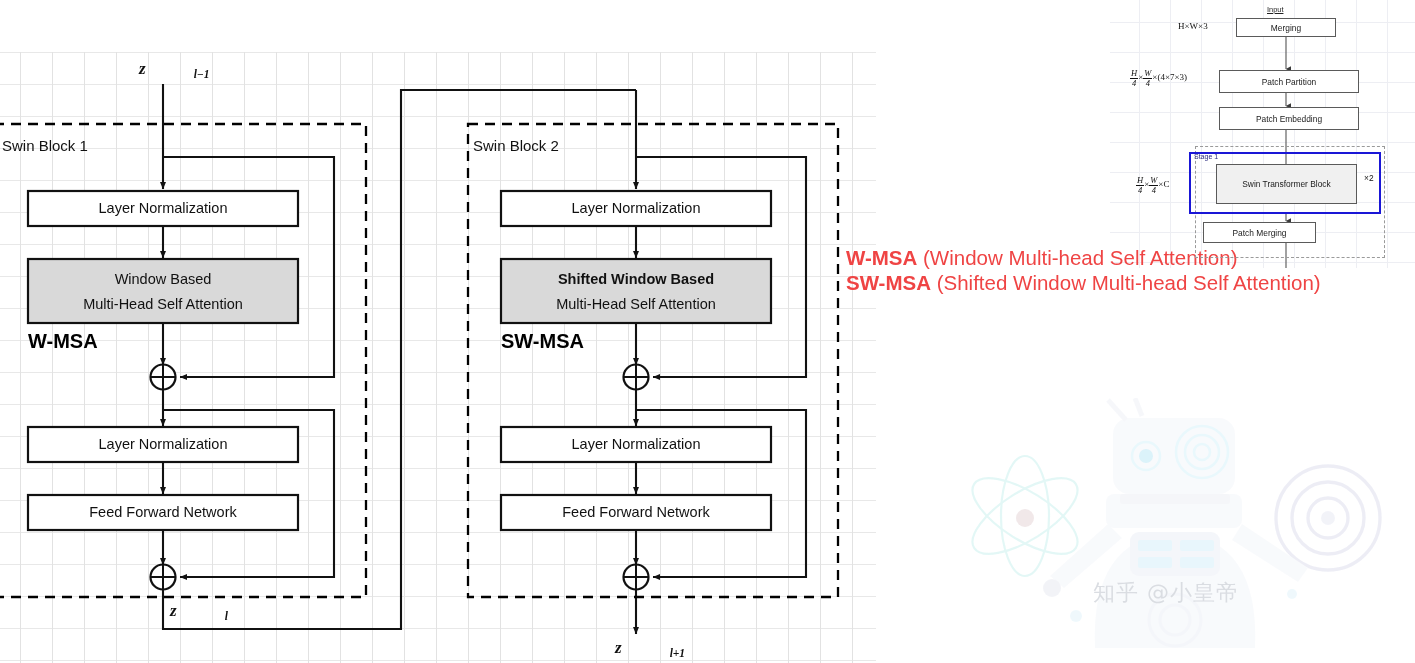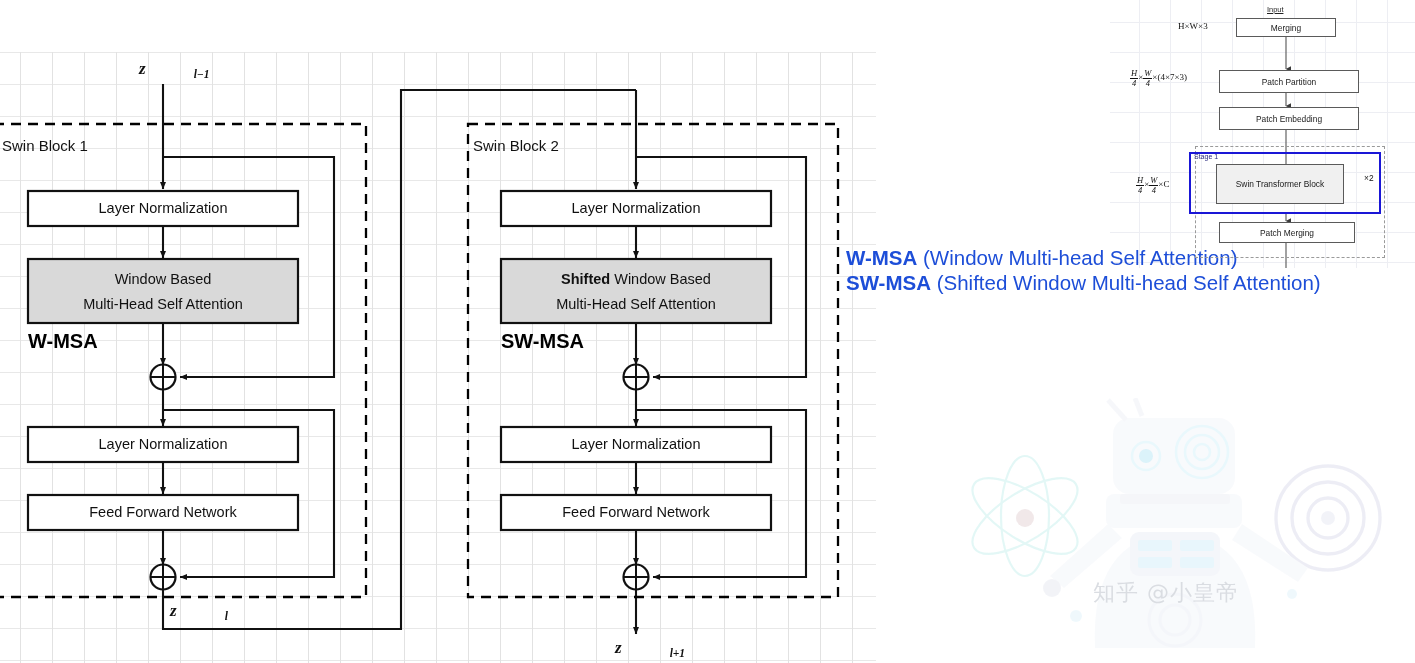--- a/index.html
+++ b/index.html
@@ -24,21 +24,21 @@
   .lbl{position:absolute;white-space:nowrap;line-height:1;}
   .box-label{font-size:14.5px;color:#111;text-align:center;}
   .blk-name{font-size:15px;color:#111;}
   .msa-name{font-size:20px;font-weight:bold;color:#000;}
   .zvar{font-size:17px;font-weight:bold;font-style:italic;
         font-family:"Liberation Serif","DejaVu Serif",serif;}
   .zvar sub{font-size:11.5px;font-style:italic;margin-left:48px;}
 
   .legend{position:absolute;left:846px;top:246px;width:566px;}
   .legend .l1{font-size:23px;color:#222;line-height:1.22;}
-  .legend .l2,.legend .l3{font-size:20.5px;color:#1d4ed8;line-height:1.2;}
+  .legend .l2,.legend .l3{font-size:20.5px;color:#ef4444;line-height:1.2;}
   .legend b{font-weight:bold;}
 
   
   #mini{position:absolute;left:1110px;top:0px;width:305px;height:268px;}
   .mbox{position:absolute;background:#ffffff;border:1.2px solid #5a5a5a;
         display:flex;align-items:center;justify-content:center;
         font-size:8.4px;color:#1a1a1a;box-sizing:border-box;}
   .mbox.shaded{background:#f0f0f0;}
   .mcap{position:absolute;font-size:7.4px;color:#222;white-space:nowrap;}
   .mdim{position:absolute;font-size:9px;color:#111;white-space:nowrap;
@@ -212,21 +212,21 @@
 <div class="lbl box-label" style="left:28px;top:272px;width:270px;">
   <b></b><span>Window Based</span>
 </div>
 <div class="lbl box-label" style="left:28px;top:297px;width:270px;">Multi-Head Self Attention</div>
 <div class="lbl msa-name" style="left:28px;top:331px;">W-MSA</div>
 <div class="lbl box-label" style="left:28px;top:437px;width:270px;">Layer Normalization</div>
 <div class="lbl box-label" style="left:28px;top:505px;width:270px;">Feed Forward Network</div>
 
 <div class="lbl blk-name" style="left:473px;top:138px;">Swin Block 2</div>
 <div class="lbl box-label" style="left:501px;top:201px;width:270px;">Layer Normalization</div>
-<div class="lbl box-label" style="left:501px;top:272px;width:270px;">
+<div class="lbl box-label" style="left:501px;top:272px;width:270px;font-weight:bold;">
   <b>Shifted</b><span> Window Based</span>
 </div>
 <div class="lbl box-label" style="left:501px;top:297px;width:270px;">Multi-Head Self Attention</div>
 <div class="lbl msa-name" style="left:501px;top:331px;">SW-MSA</div>
 <div class="lbl box-label" style="left:501px;top:437px;width:270px;">Layer Normalization</div>
 <div class="lbl box-label" style="left:501px;top:505px;width:270px;">Feed Forward Network</div>
 
 <div class="legend">
   <div class="l2">
     <b>W-MSA</b><span> (Window Multi-head Self Attention)</span>
@@ -261,20 +261,20 @@
   <div class="mbox" style="left:126px;top:18px;width:100px;height:19px;">Merging</div>
   <div class="mdim" style="left:68px;top:21px;">H×W×3</div>
 
   <div class="mbox" style="left:109px;top:70px;width:140px;height:23px;">Patch Partition</div>
   <div class="mdim" style="left:20px;top:69px;">
     <span class="frac"><span class="num">H</span><span class="den">4</span></span><span>×</span><span class="frac"><span class="num">W</span><span class="den">4</span></span><span>×(4×7×3)</span>
   </div>
 
   <div class="mbox" style="left:109px;top:107px;width:140px;height:23px;">Patch Embedding</div>
 
-  <div class="mbox shaded" style="left:106px;top:164px;width:128px;height:40px;">Swin Transformer Block</div>
+  <div class="mbox shaded" style="left:106px;top:164px;width:141px;height:40px;">Swin Transformer Block</div>
   <div class="mx2" style="left:254px;top:173px;">×2</div>
   <div class="mdim" style="left:26px;top:176px;">
     <span class="frac"><span class="num">H</span><span class="den">4</span></span><span>×</span><span class="frac"><span class="num">W</span><span class="den">4</span></span><span>×C</span>
   </div>
 
-  <div class="mbox" style="left:109px;top:222px;width:136px;height:21px;">Patch Merging</div>
+  <div class="mbox" style="left:93px;top:222px;width:113px;height:21px;">Patch Merging</div>
 </div>
 
 </body></html>

